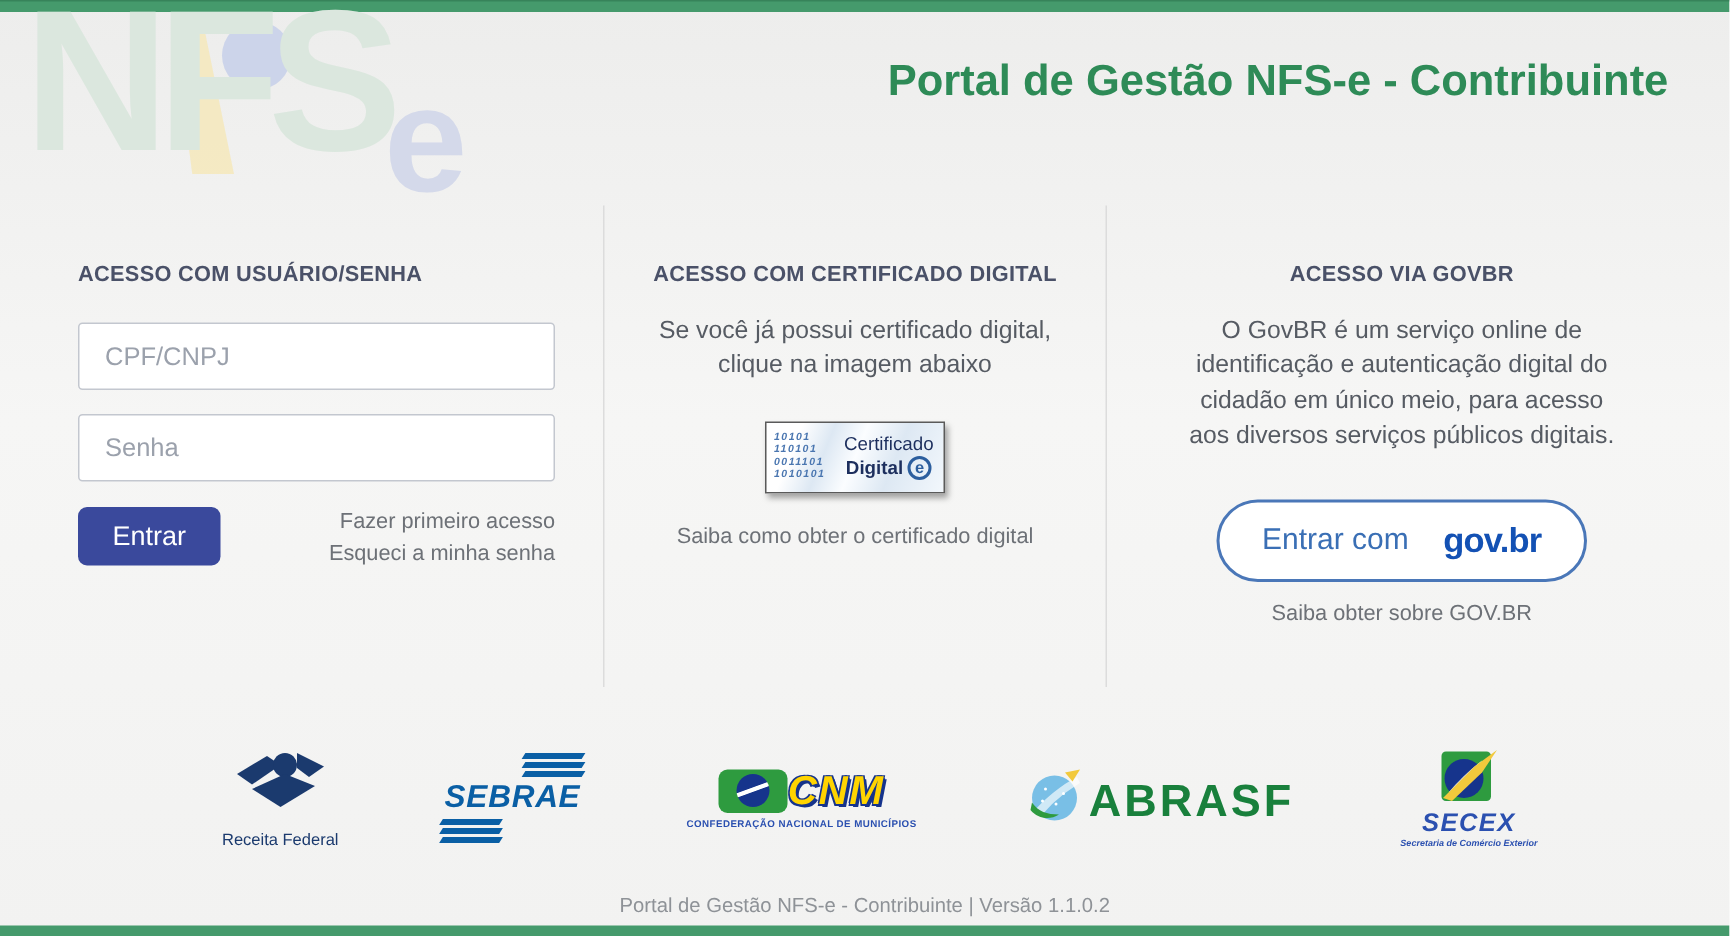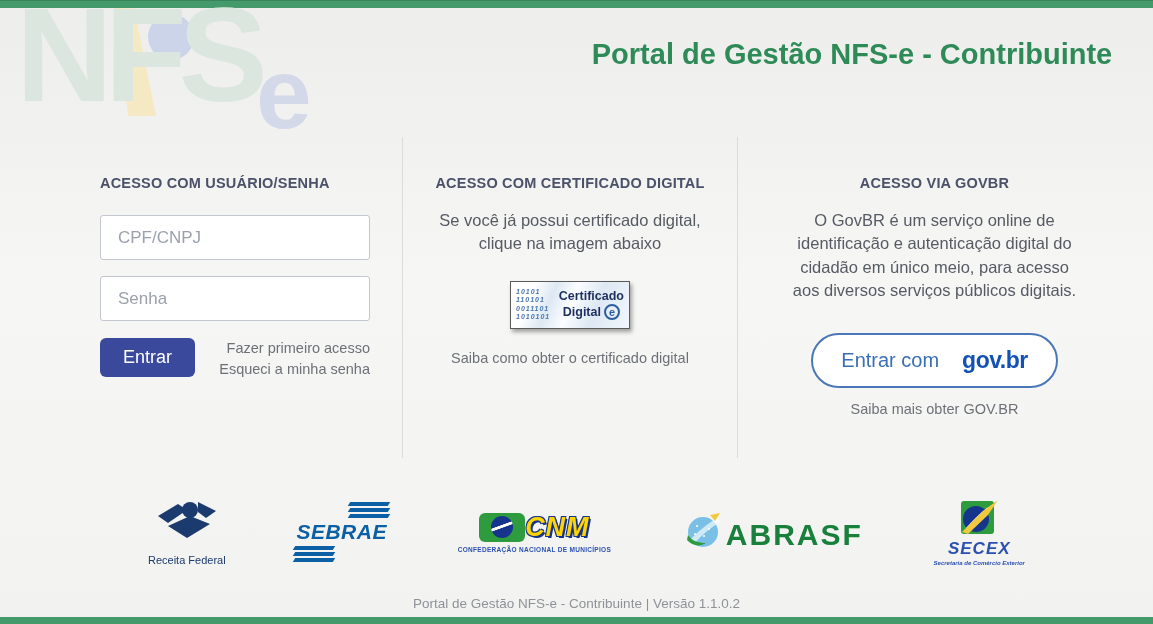--- a/index.html
+++ b/index.html
@@ -19,21 +19,21 @@
   .wm-circle { position:absolute; left:142px; top:6px; width:46px; height:46px; border-radius:50%; background:#ccd4ea; }
   .wm-nfs { position:absolute; left:10px; top:-30px; font-size:134px; font-weight:bold; letter-spacing:-8px; color:#dbe7de; }
   .wm-e  { position:absolute; left:250px; top:28px; font-size:100px; font-weight:bold; color:#d4d9ea; }
 
   .page-title { position:absolute; top:38px; left:552px; width:600px; text-align:center;
                 font-size:29px; font-weight:bold; color:#2e8b57; }
 
   
   .columns { position:absolute; top:137px; left:0; width:1153px; height:321px; display:flex; }
   .col { height:100%; }
-  .col-login { width:402px; padding:38px 32px 0 100px; }
+  .col-login { width:402px; padding:38px 32px 0 52px; }
   .col-cert  { width:336px; border-left:1px solid #dcdcdc; border-right:1px solid #dcdcdc;
                padding:38px 22px 0; text-align:center; }
   .col-govbr { flex:1; padding:38px 72px 0 50px; text-align:center; }
 
   .col-heading { font-size:14.5px; font-weight:bold; color:#4a5168; letter-spacing:.2px; margin-bottom:24px; }
   .col-cert .col-heading, .col-govbr .col-heading { margin-bottom:18px; }
 
   .text-input { display:block; width:100%; height:45px; border:1px solid #c3c7cf; border-radius:3px;
                 background:#fff; padding:0 17px; font-size:17px; color:#14532d; margin-bottom:16px;
                 font-family:"Liberation Sans",sans-serif; }
@@ -47,21 +47,21 @@
 
   .col-desc { font-size:16.5px; color:#565b63; line-height:1.42; margin-bottom:24px; }
 
   
   .cert-img { display:inline-flex; align-items:center; gap:5px; width:120px; height:48px;
               border:1px solid #5a5a5a; background:linear-gradient(112deg,#ffffff 18%,#dde8f3 34%,#fbfdff 50%,#dde8f3 70%,#f2f7fc 100%);
               box-shadow:2px 3px 4px rgba(0,0,0,.35); padding:3px 5px; cursor:pointer; margin-bottom:20px; }
   .cert-binary { width:40px; text-align:left; font-size:7px; font-weight:bold; font-style:italic;
                  color:#4a76b0; line-height:1.2; letter-spacing:1px; overflow:hidden; }
   .cert-right { flex:1; text-align:center; }
-  .cert-line1 { font-size:12.5px; font-weight:bold; color:#1d2f5e; line-height:1.15; }
+  .cert-line1 { font-size:12.5px; font-weight:normal; color:#1d2f5e; line-height:1.15; }
   .cert-line2 { font-size:12.5px; font-weight:bold; color:#1d2f5e; line-height:1.15;
                 display:flex; align-items:center; justify-content:center; gap:3px; }
   .cert-e { display:inline-block; width:16px; height:16px; border:2px solid #2c5e9e; border-radius:50%;
             color:#2c5e9e; font-weight:bold; font-size:11px; line-height:13px; text-align:center; }
 
   
   .govbr-btn { display:inline-flex; align-items:center; justify-content:center; gap:23px; background:#fff;
                border:2px solid #4a77b8; border-radius:28px; padding:12px 28px; cursor:pointer;
                margin:6px 0 12px; font-family:"Liberation Sans",sans-serif; }
   .govbr-prefix { font-size:20px; color:#3a6fb5; }
@@ -145,21 +145,21 @@
   </section>
 
   <section class="col col-govbr">
     <h2 class="col-heading">ACESSO VIA GOVBR</h2>
     <p class="col-desc">O GovBR é um serviço online de identificação e autenticação digital do cidadão em único meio, para acesso aos diversos serviços públicos digitais.</p>
     <button class="govbr-btn">
       <span class="govbr-prefix">Entrar com</span>
       <span class="govbr-brand">gov.br</span>
     </button>
     <div>
-      <a class="small-link">Saiba mais obter GOV.BR</a>
+      <a class="small-link">Saiba obter sobre GOV.BR</a>
     </div>
   </section>
 
 </div>
 
 <div class="partners">
 
   <div class="partner">
     <svg width="66" height="42" viewBox="0 0 66 42">
       <polygon points="4,17 24,5 33,11 14,24" fill="#1b3a6e"></polygon>

